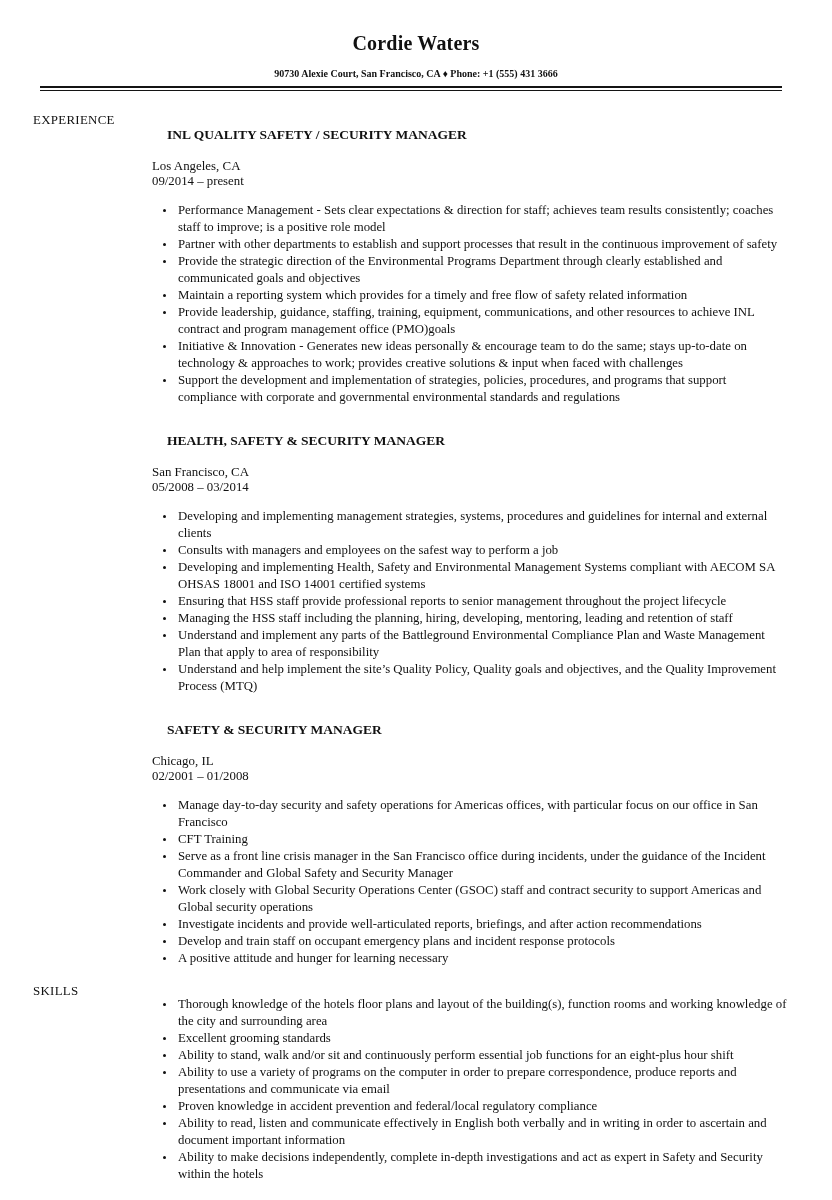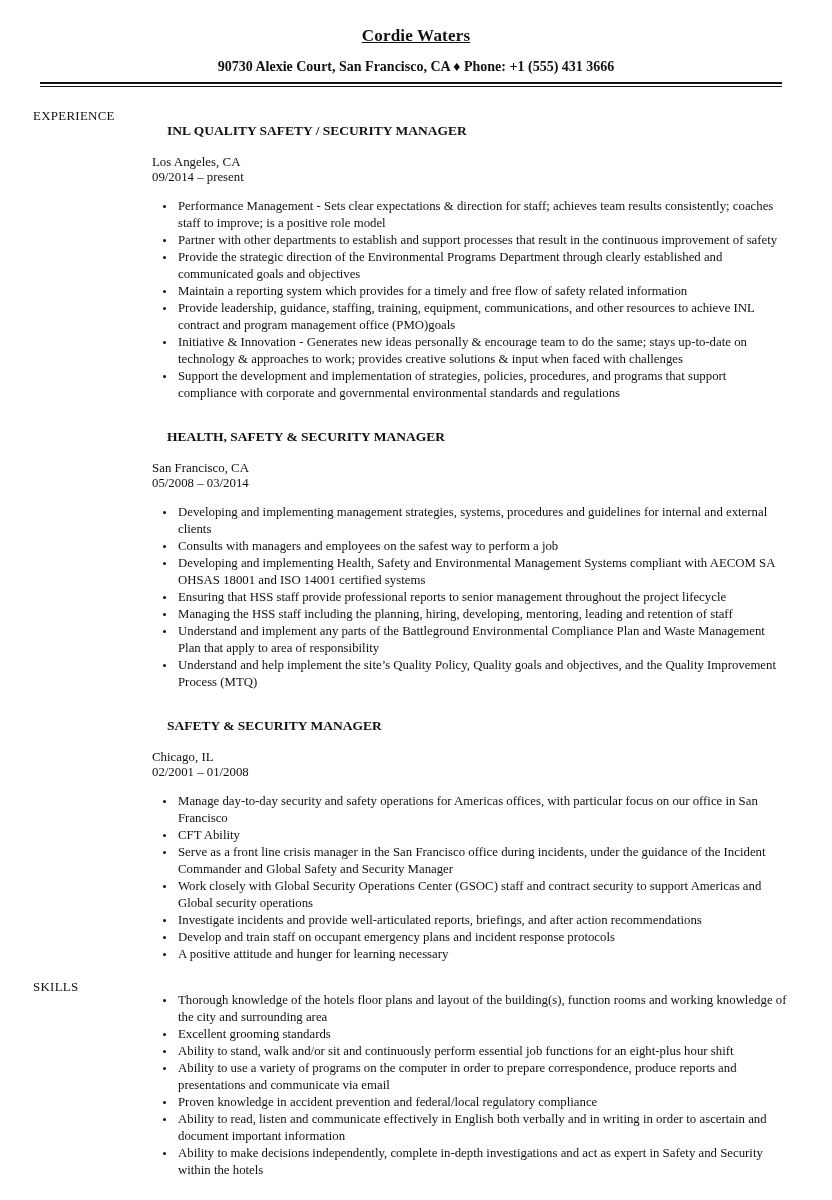--- a/index.html
+++ b/index.html
@@ -18,28 +18,27 @@
     width: 832px;
     height: 1200px;
     position: relative;
   }
   
   header {
     text-align: center;
     padding-top: 24px;
   }
   .resume-name {
-    font-size: 17px;
+    font-size: 20px;
     font-weight: bold;
-    margin: 2px;
+    margin: 8px;
     letter-spacing: 0.2px;
-    text-decoration: underline;
   }
   .contact-line {
-    font-size: 14px;
+    font-size: 10px;
     font-weight: bold;
     margin-top: 13px;
   }
   .header-rule {
     margin: 7px 50px 0 40px;
     height: 2px;
     border-top: 2.4px solid #141414;
     border-bottom: 1.2px solid #141414;
   }
   
@@ -150,21 +149,21 @@
             <li>Understand and help implement the site’s Quality Policy, Quality goals and objectives, and the Quality Improvement Process (MTQ)</li>
           </ul>
         </article>
 
         <article class="job">
           <h2 class="job-title">SAFETY &amp; SECURITY MANAGER</h2>
           <div class="job-location">Chicago, IL</div>
           <div class="job-dates">02/2001 – 01/2008</div>
           <ul class="bullets">
             <li>Manage day-to-day security and safety operations for Americas offices, with particular focus on our office in San Francisco</li>
-            <li>CFT Ability</li>
+            <li>CFT Training</li>
             <li>Serve as a front line crisis manager in the San Francisco office during incidents, under the guidance of the Incident Commander and Global Safety and Security Manager</li>
             <li>Work closely with Global Security Operations Center (GSOC) staff and contract security to support Americas and Global security operations</li>
             <li>Investigate incidents and provide well-articulated reports, briefings, and after action recommendations</li>
             <li>Develop and train staff on occupant emergency plans and incident response protocols</li>
             <li>A positive attitude and hunger for learning necessary</li>
           </ul>
         </article>
 
       </div>
     </section>

